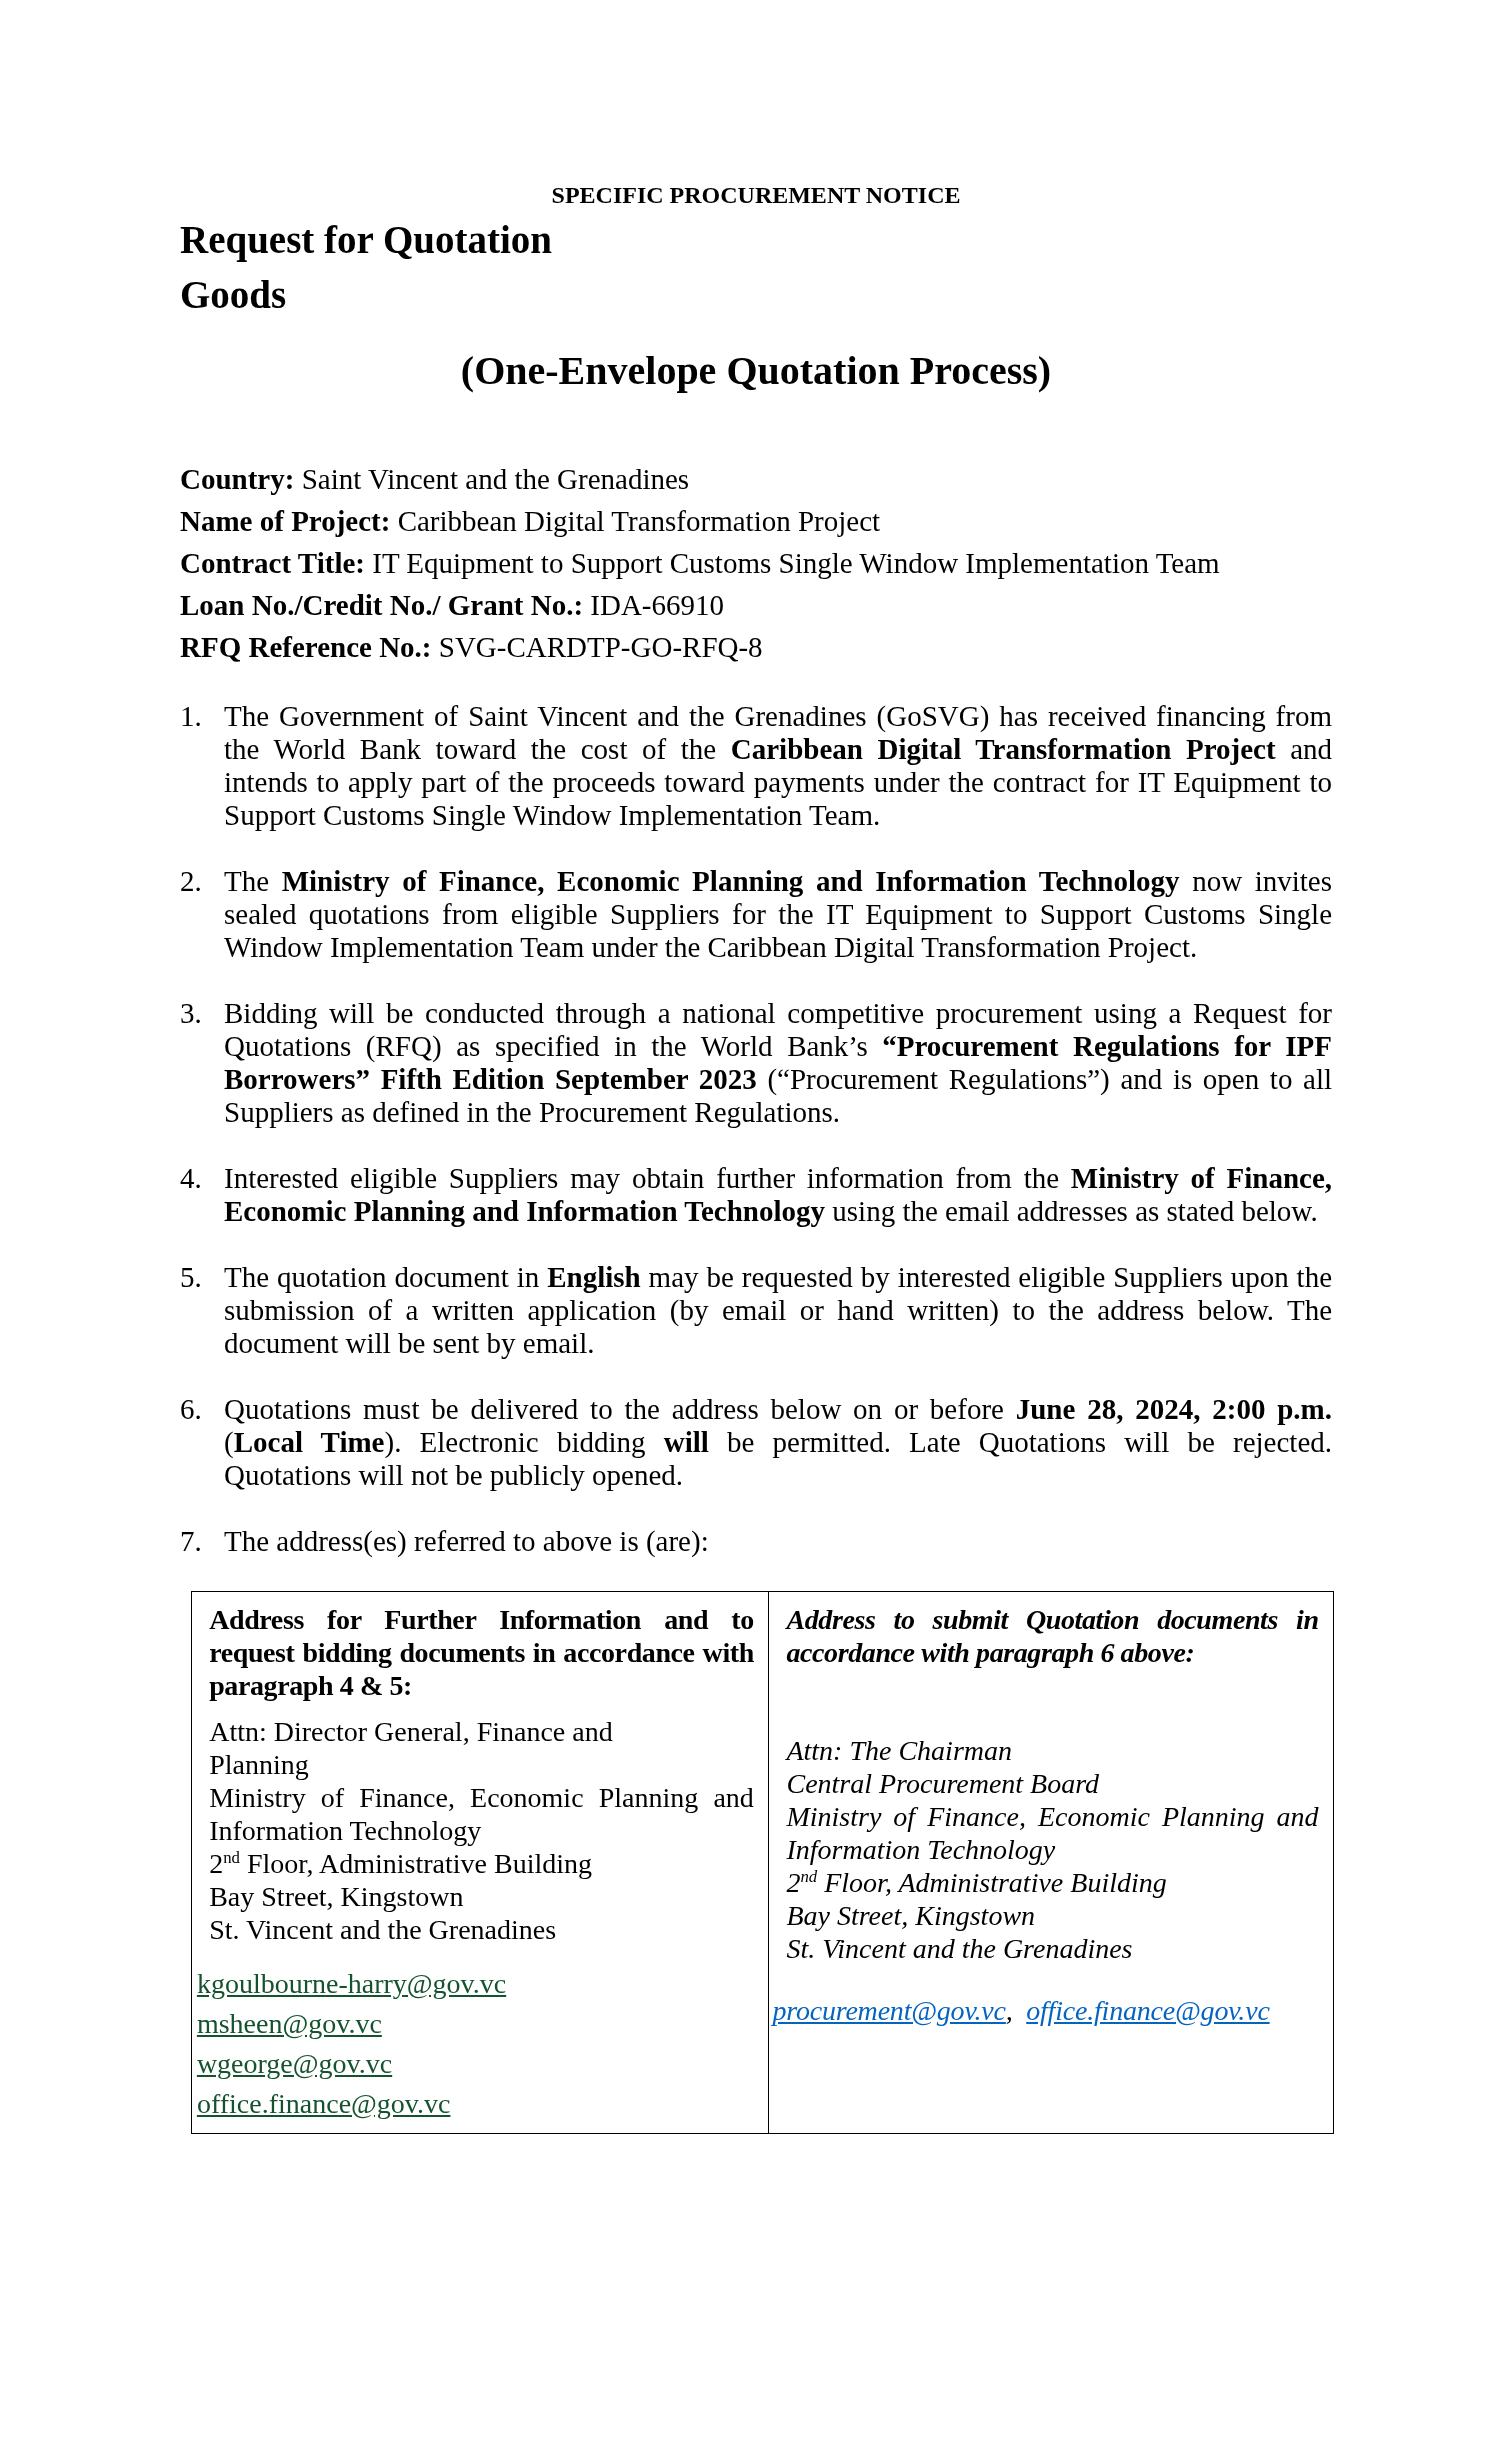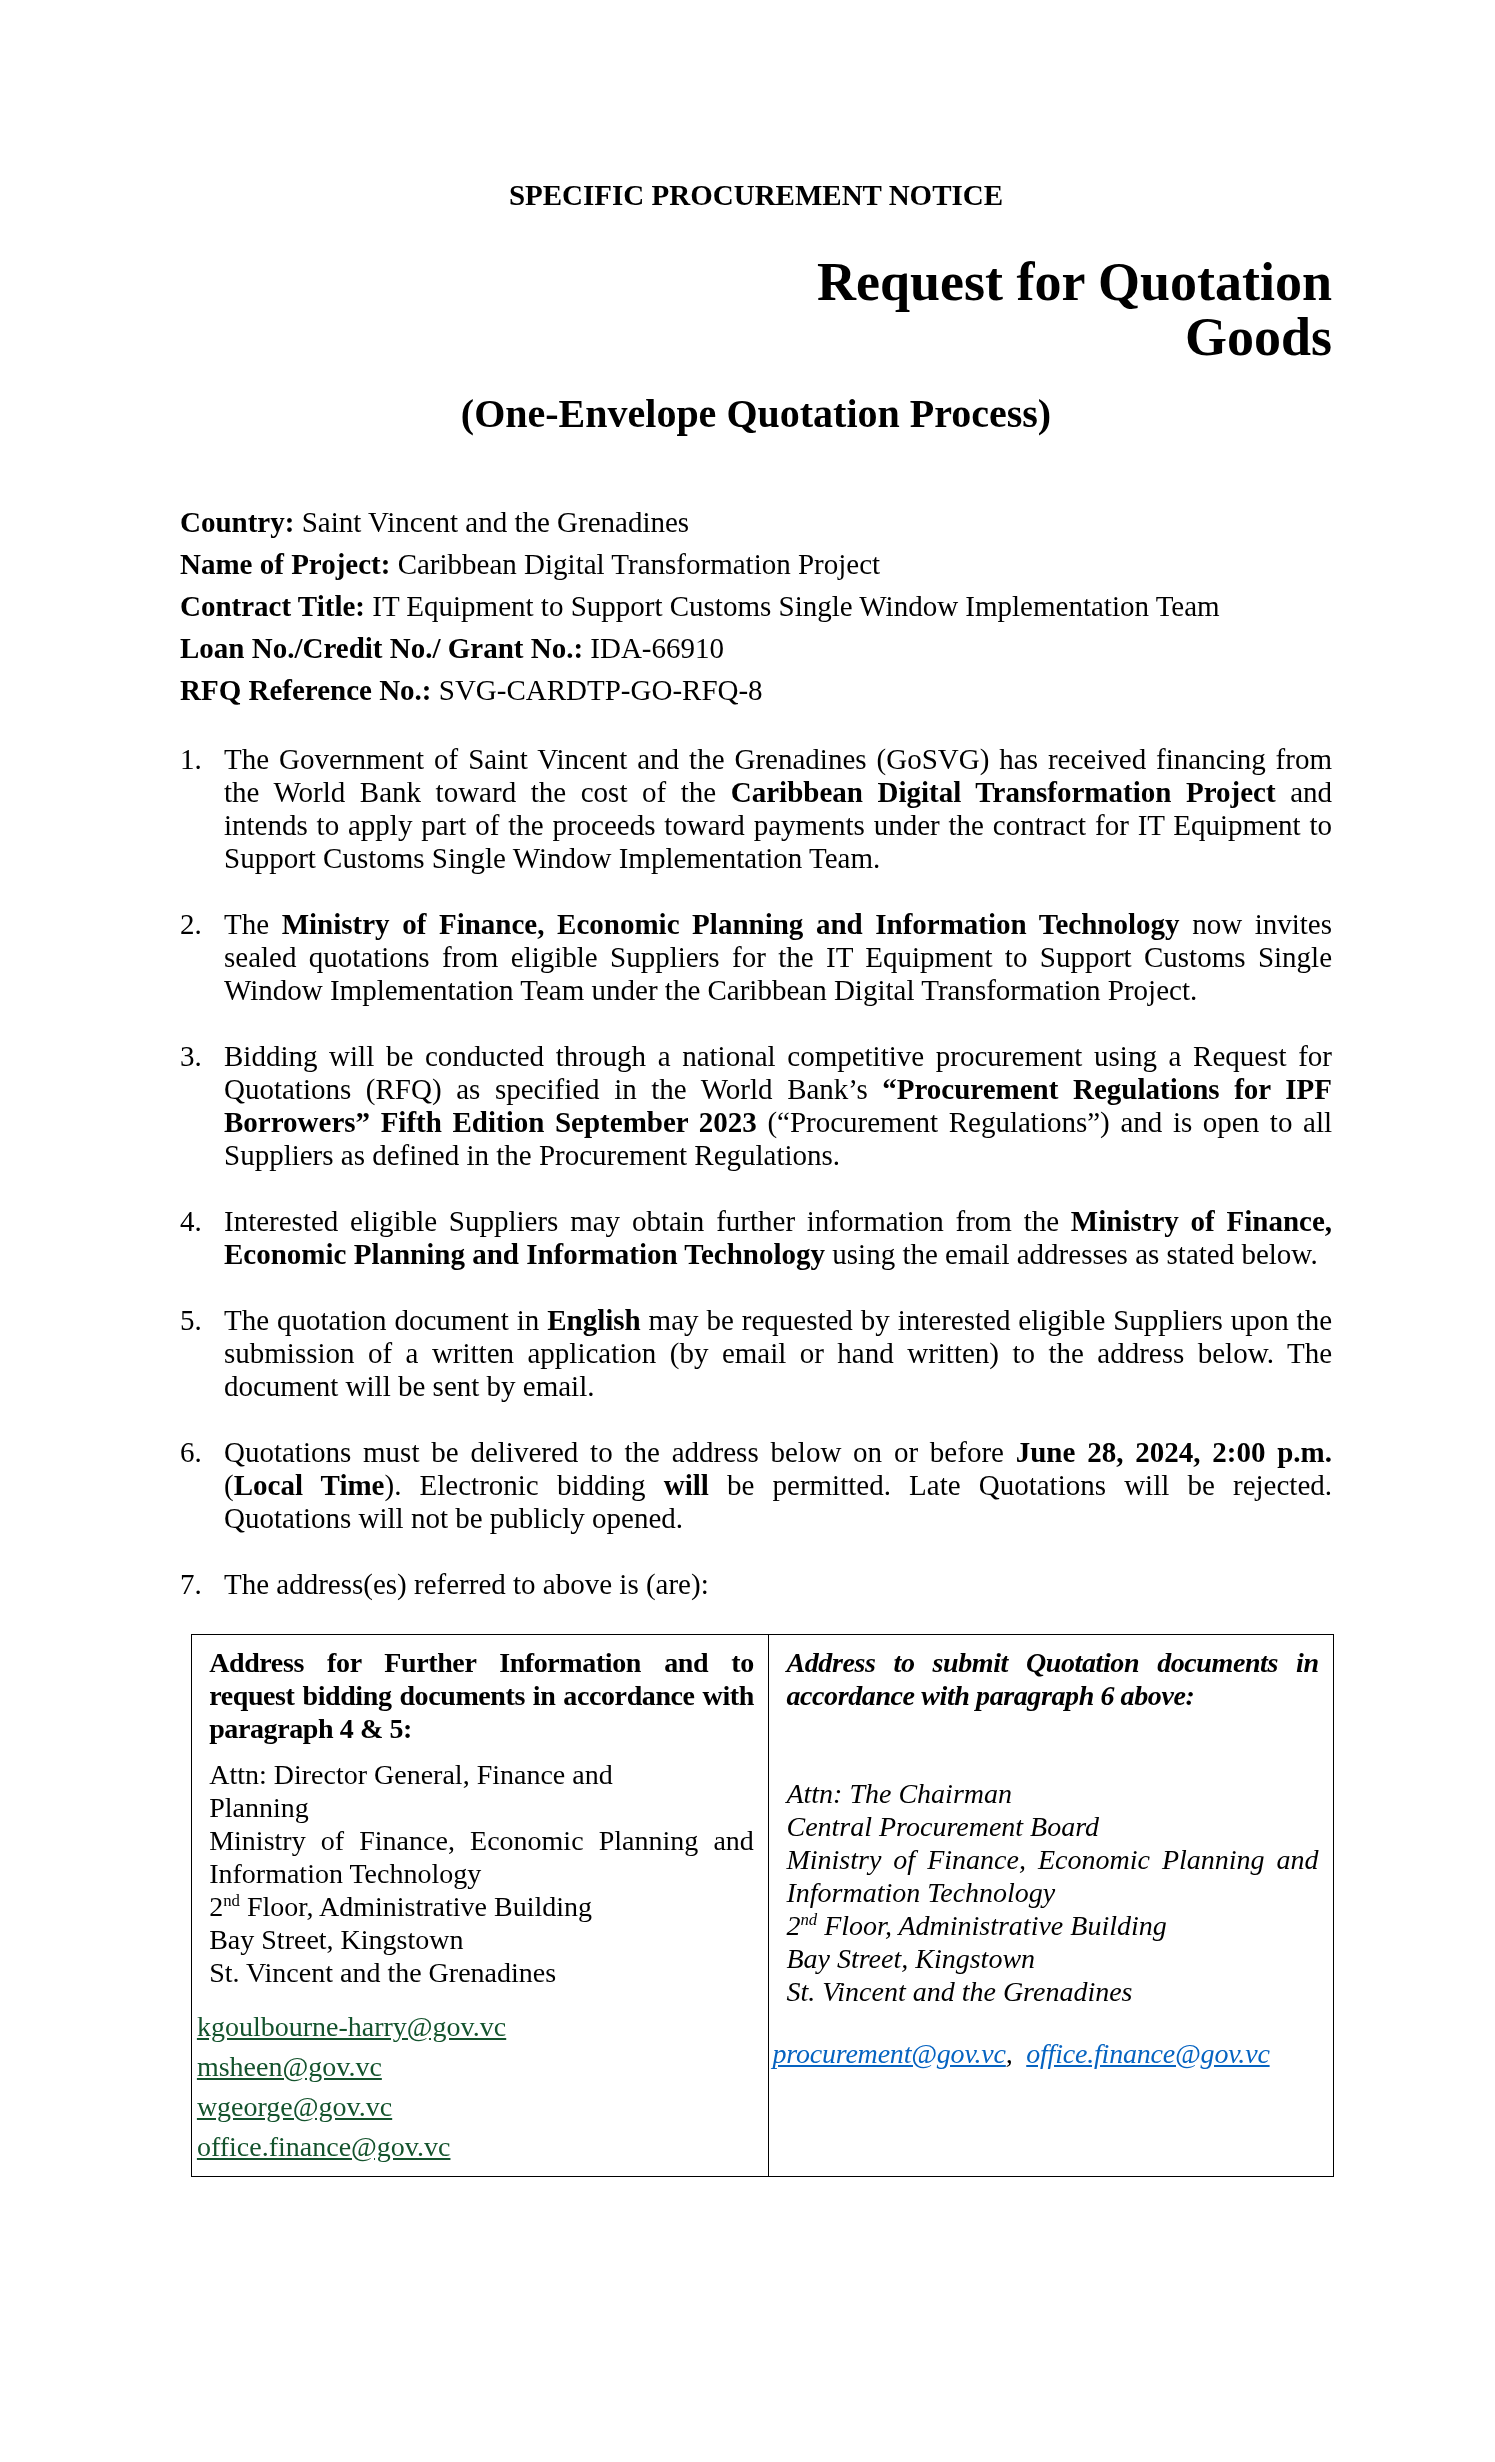--- a/index.html
+++ b/index.html
@@ -4,22 +4,22 @@
 <style>
   * { margin:0; padding:0; box-sizing:border-box; }
   html,body { background:#888; }
   .page {
     position:relative; width:1495px; height:2462px; margin:0 auto;
     background:#ffffff; color:#000000;
     font-family:"Liberation Serif","DejaVu Serif",serif;
     font-size:29px; line-height:33px; overflow:hidden;
   }
   .content { position:absolute; left:180px; top:0; width:1152px; }
-  .notice-heading { margin-top:179px; text-align:center; font-weight:bold; font-size:29px; line-height:33px; }
-  .doc-title { margin-top:43px; text-align:right; font-weight:bold; font-size:54px; line-height:55px; }
+  .notice-heading { margin-top:179px; text-align:center; font-weight:bold; font-size:24px; line-height:33px; }
+  .doc-title { text-align:left; font-weight:bold; font-size:39px; line-height:55px; }
   .doc-subtitle { margin-top:30px; text-align:center; font-weight:bold; font-size:40px; line-height:37px; }
   .meta-block { margin-top:69px; }
   .meta-row { line-height:42px; }
   .meta-label { font-weight:bold; }
   .para-block { margin-top:32px; }
   .para { display:flex; margin-bottom:33px; }
   .para-num { width:44px; flex:0 0 44px; }
   .para-text { flex:1; text-align:justify; }
   .addr-table { margin-top:3.5px; margin-left:10.6px; width:1143px; border-collapse:collapse; }
   .addr-table td {

